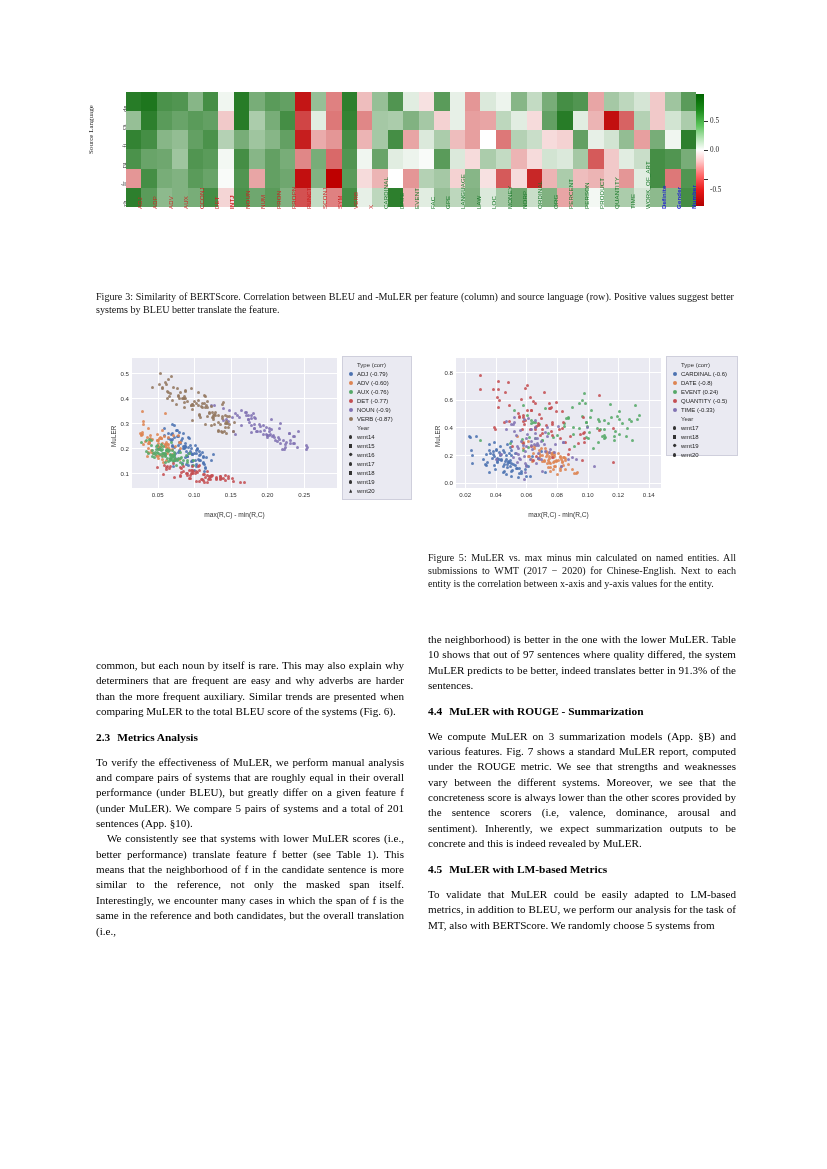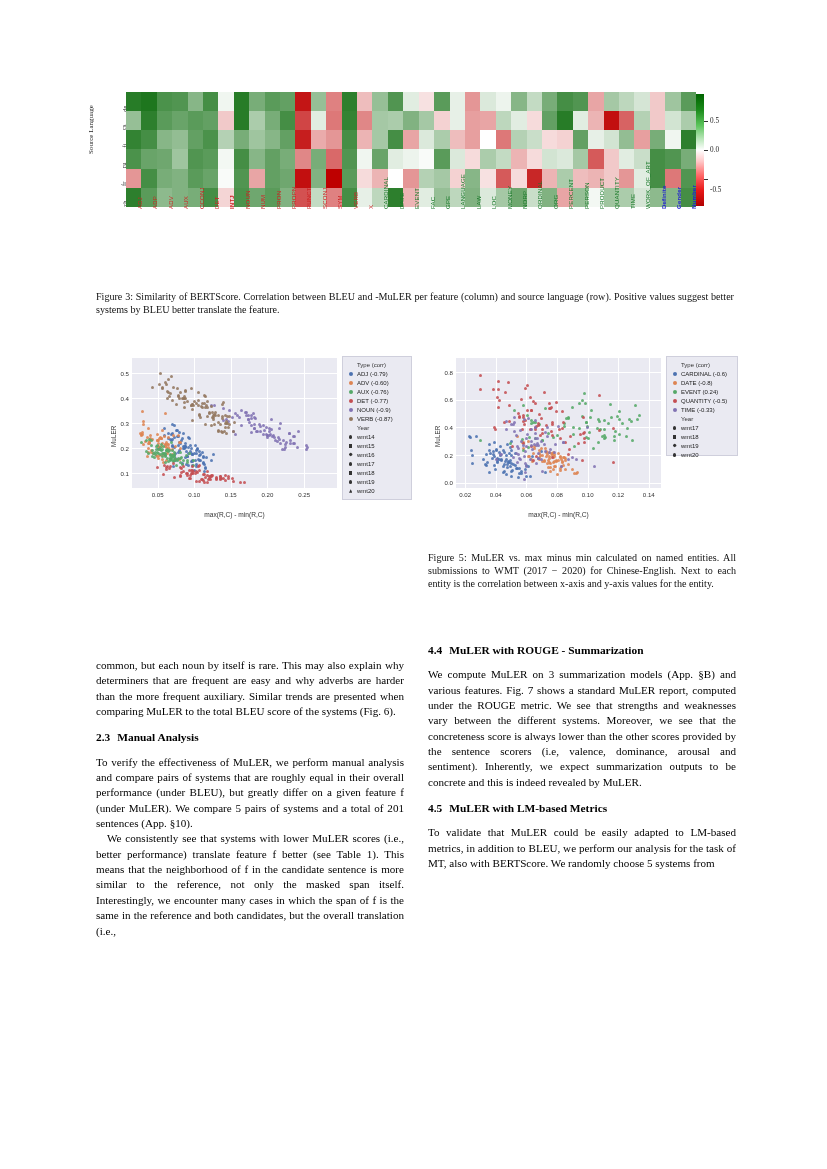--- a/index.html
+++ b/index.html
@@ -1374,28 +1374,29 @@
       <div class="sc-tick" style="left: 8px; top: 44.2px; width: 17px; text-align: right;">0.6</div>
       <div class="sc-tick" style="left: 8px; top: 16.5px; width: 17px; text-align: right;">0.8</div>
     </div>
 
   <div class="caption" style="left:428px; top:551px; width:308px;">Figure 5: MuLER vs. max minus min calculated on named entities. All submissions to WMT (2017 − 2020) for Chinese-English. Next to each entity is the correlation between x-axis and y-axis values for the entity.</div>
 
   <div class="colblock" style="left:96px; top:658px;">
     <p>common, but each noun by itself is rare. This may also explain why determiners that are frequent are easy and why adverbs are harder than the more frequent auxiliary. Similar trends are presented when comparing MuLER to the total BLEU score of the systems (Fig. 6).</p>
     <div class="gap-m"></div>
     <p class="h3">
-      <span class="num">2.3</span><span>Manual Analysis</span>
+      <span class="num">2.3</span><span>Metrics Analysis</span>
     </p>
     <div class="gap-s"></div>
     <p>To verify the effectiveness of MuLER, we perform manual analysis and compare pairs of systems that are roughly equal in their overall performance (under BLEU), but greatly differ on a given feature f (under MuLER). We compare 5 pairs of systems and a total of 201 sentences (App. §10).</p>
     <p class="indent">We consistently see that systems with lower MuLER scores (i.e., better performance) translate feature f better (see Table 1). This means that the neighborhood of f in the candidate sentence is more similar to the reference, not only the masked span itself. Interestingly, we encounter many cases in which the span of f is the same in the reference and both candidates, but the overall translation (i.e.,</p>
   </div>
 
   <div class="colblock" style="left:428px; top:632px;">
+    <p>the neighborhood) is better in the one with the lower MuLER. Table 10 shows that out of 97 sentences where quality differed, the system MuLER predicts to be better, indeed translates better in 91.3% of the sentences.</p>
     <div class="gap-m"></div>
     <p class="h3">
       <span class="num">4.4</span><span>MuLER with ROUGE - Summarization</span>
     </p>
     <div class="gap-s"></div>
     <p>We compute MuLER on 3 summarization models (App. §B) and various features. Fig. 7 shows a standard MuLER report, computed under the ROUGE metric. We see that strengths and weaknesses vary between the different systems. Moreover, we see that the concreteness score is always lower than the other scores provided by the sentence scorers (i.e, valence, dominance, arousal and sentiment). Inherently, we expect summarization outputs to be concrete and this is indeed revealed by MuLER.</p>
     <div class="gap-m"></div>
     <p class="h3">
       <span class="num">4.5</span><span>MuLER with LM-based Metrics</span>
     </p>

